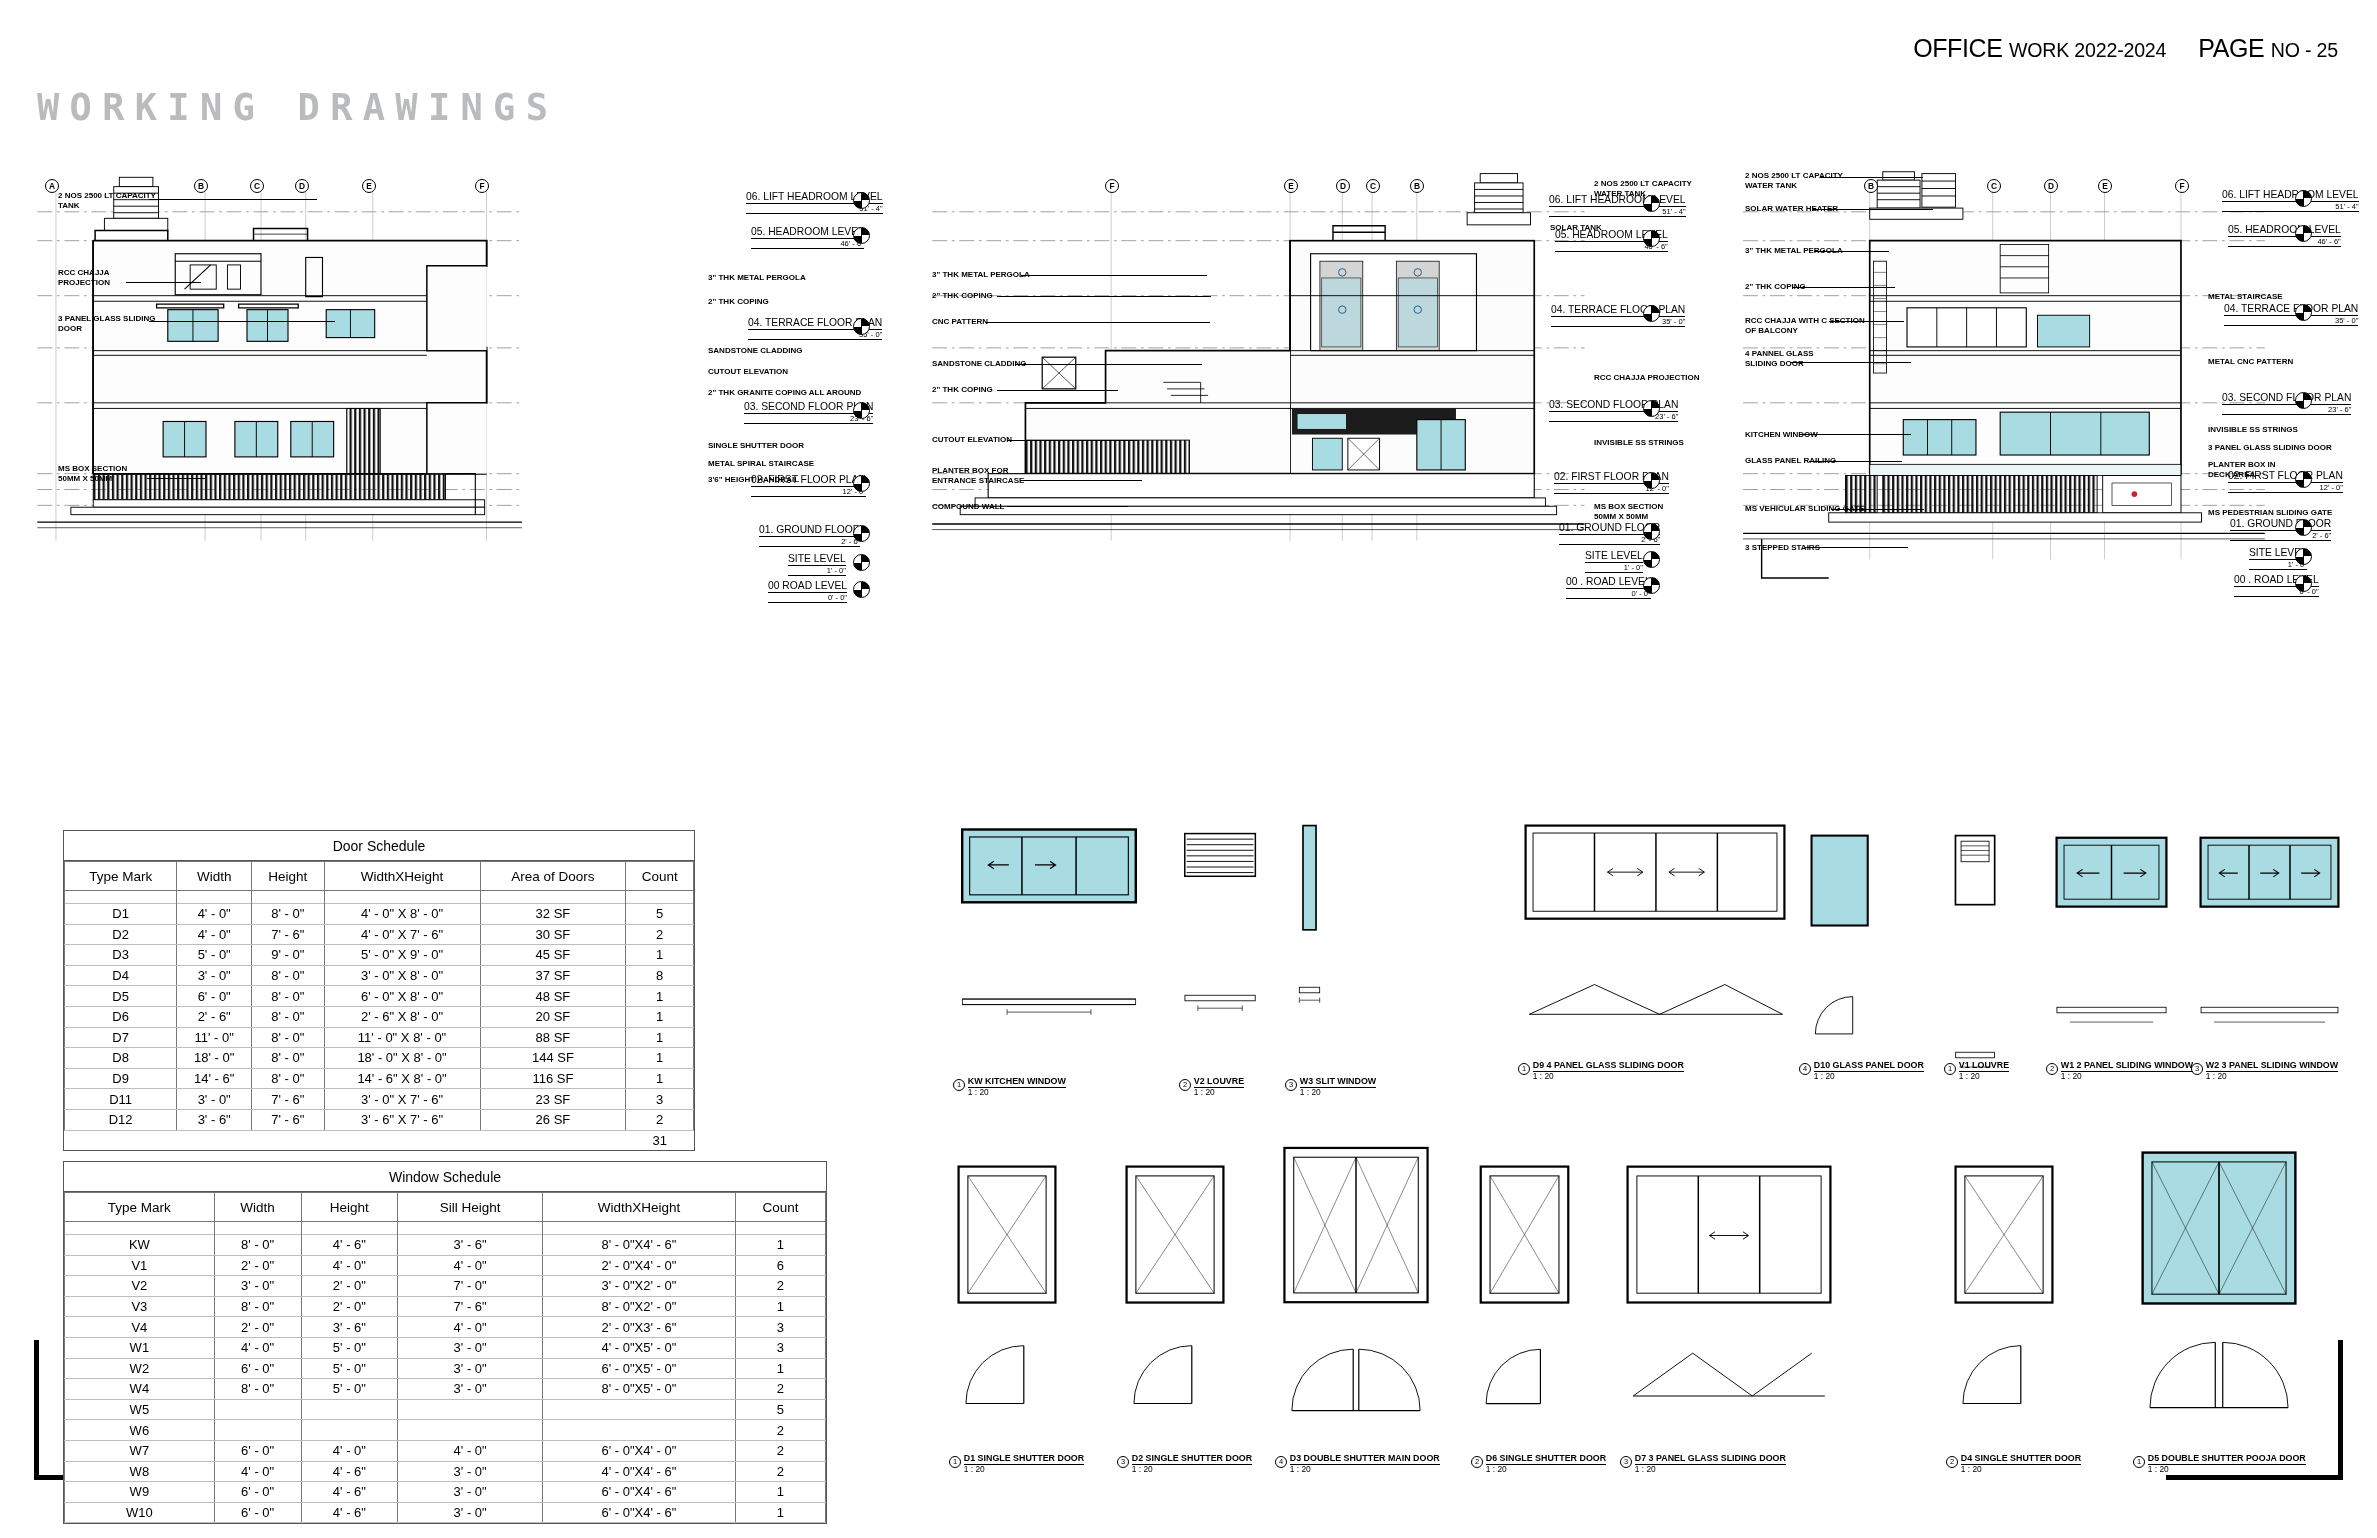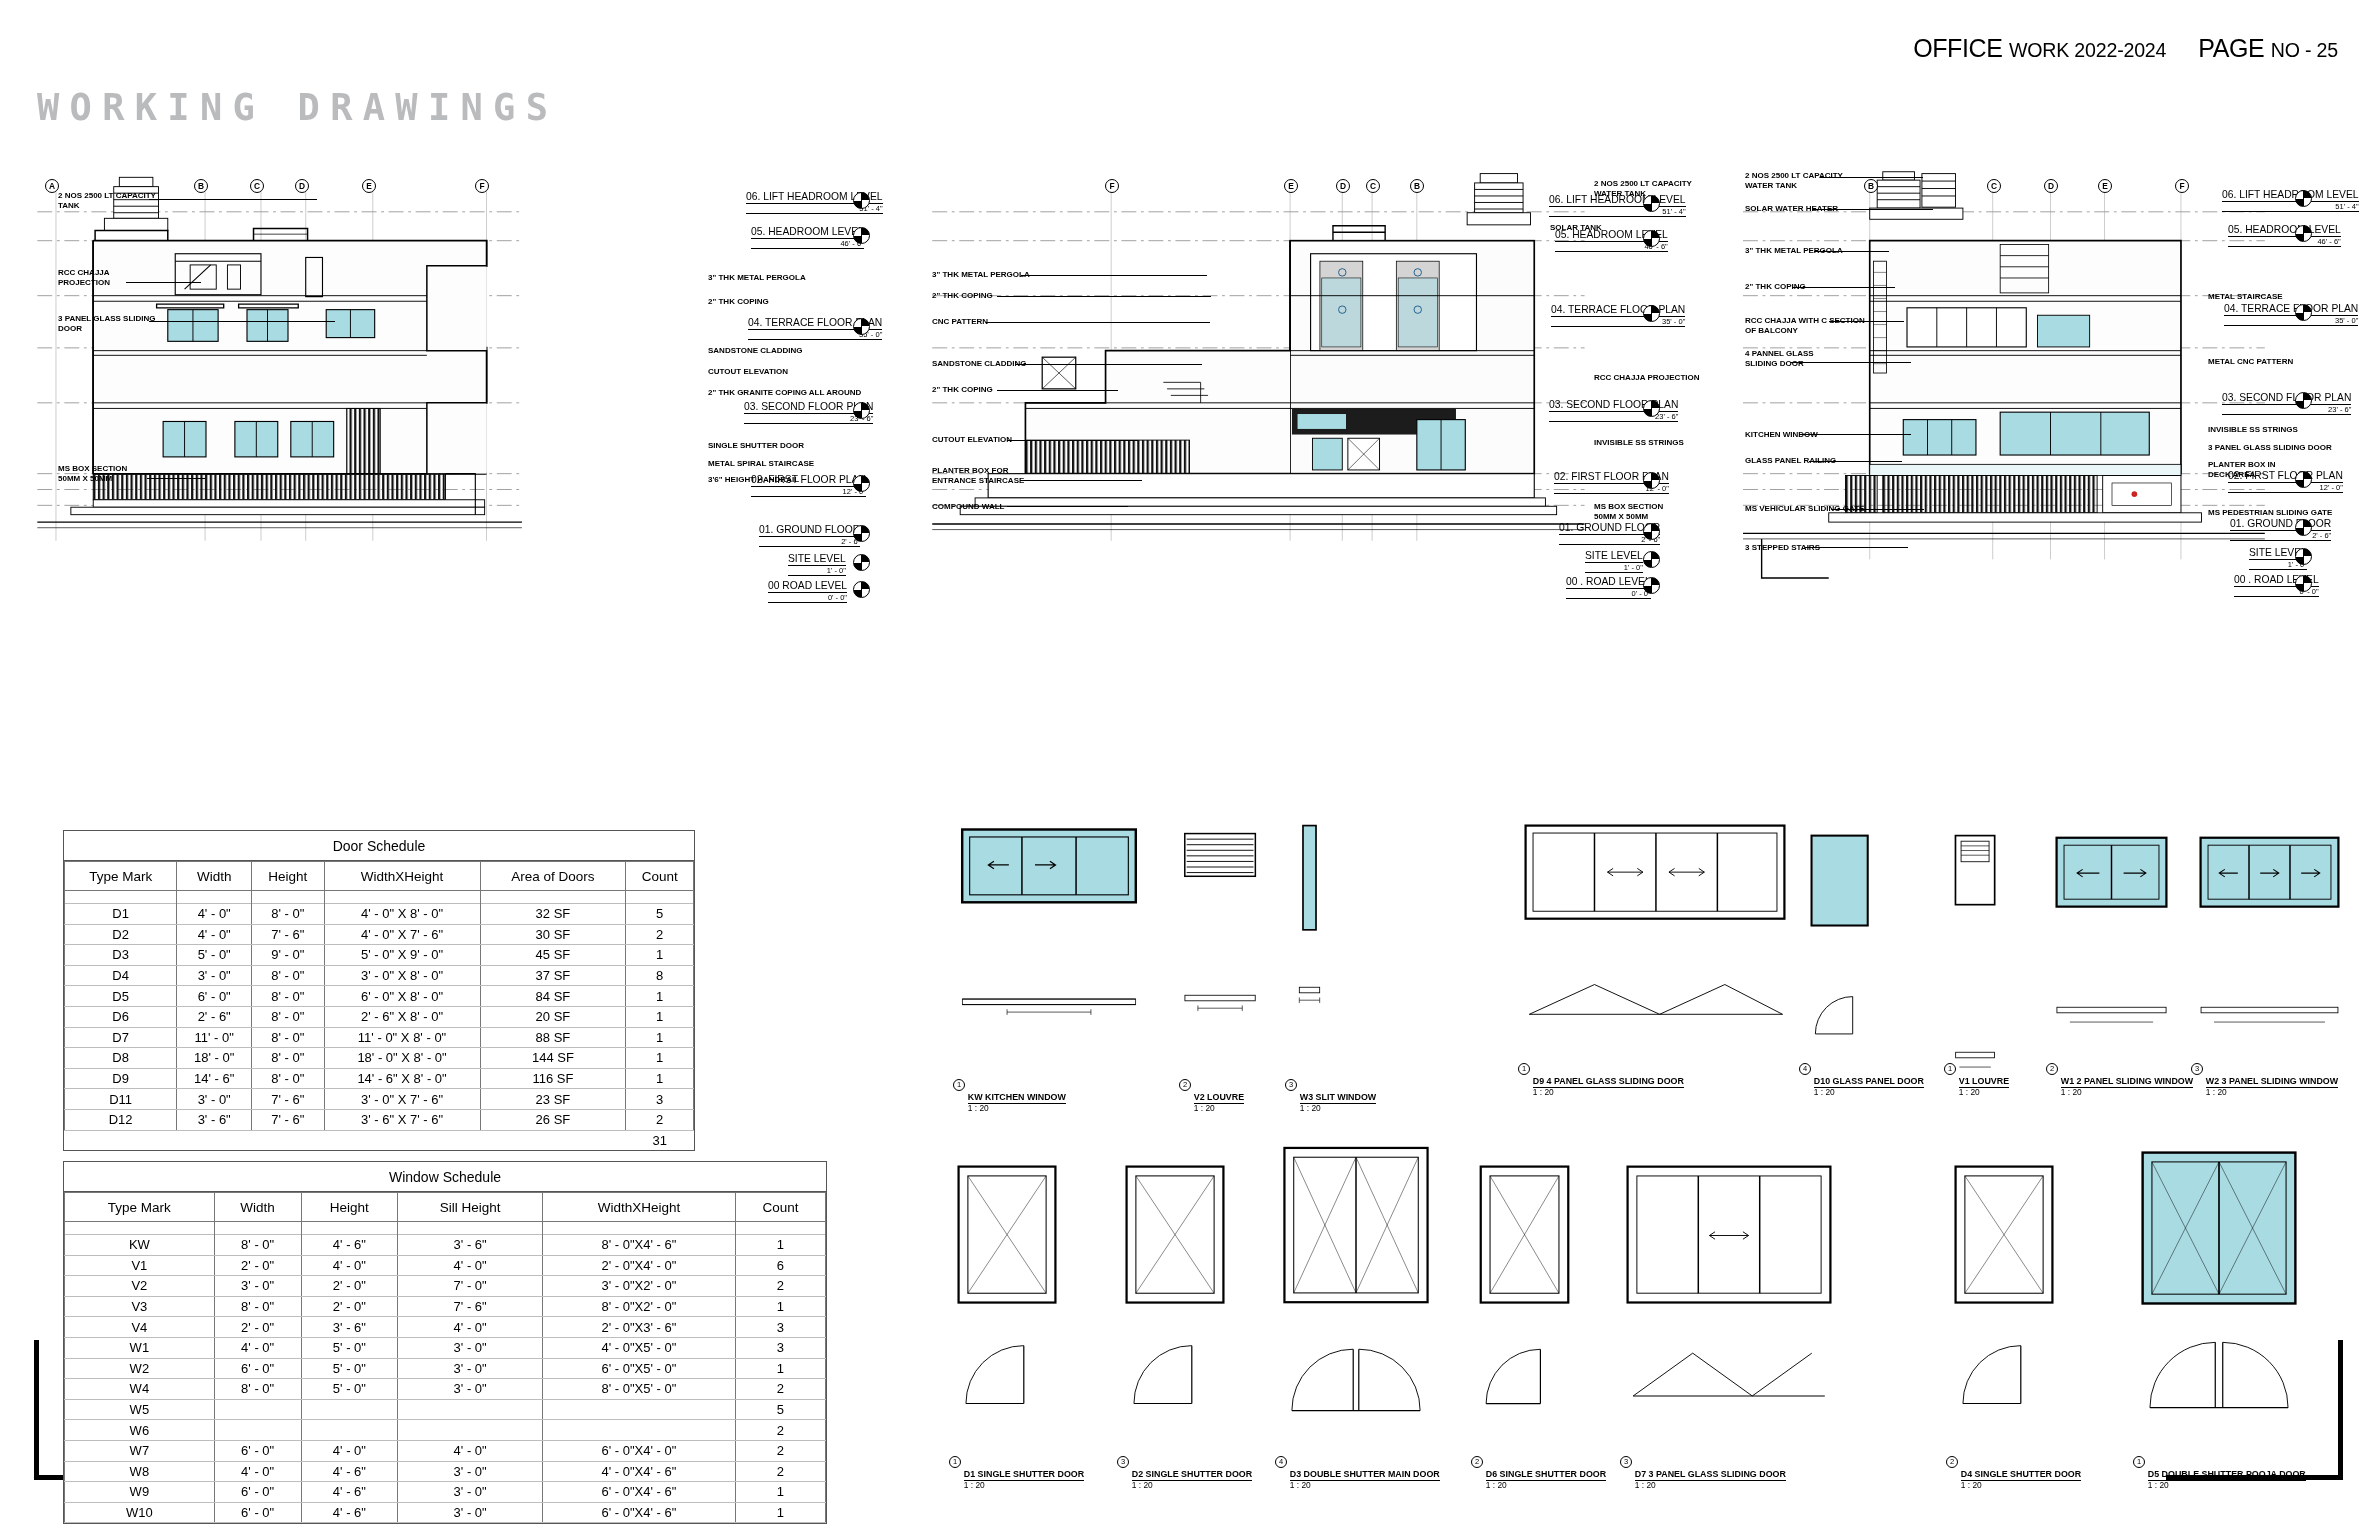--- a/index.html
+++ b/index.html
@@ -71,21 +71,21 @@
   .dcap {
     position:absolute; font-size:8.9px; white-space:nowrap;
     display:flex; align-items:flex-start; gap:2.8px;
   }
   .dcap .bub {
     width:12px;height:12px;border:0.9px solid #000;border-radius:50%;
     font-size:7.5px;display:flex;align-items:center;justify-content:center;
     flex:0 0 auto; margin-top:1.9px;
   }
   .dcap .txt { line-height:1.05; }
-  .dcap .nm { border-bottom:0.9px solid #000; padding-bottom:0.9px; display:block; font-weight:bold; font-size:8.9px;margin-top:16px;}
+  .dcap .nm { border-bottom:0.9px solid #000; padding-bottom:0.9px; display:block; font-weight:bold; font-size:8.9px;}
   .dcap .sc { display:block; font-size:8.4px; }
 
   
   .lbl { position:absolute; font-size:8px; font-weight:bold; line-height:1.25; white-space:pre; }
   .lvl { position:absolute; font-size:10.3px; white-space:nowrap; }
   .lvl .nm { border-bottom:0.9px solid #000; padding-bottom:0.9px; }
   .lvl .el { font-size:7.5px; text-align:right; border-bottom:0.9px solid #000; }
   .leader { position:absolute; background:#000; height:0.9px; }
 
   .bub-grid {
@@ -731,21 +731,21 @@
           <td>8' - 0"</td>
           <td>3' - 0" X 8' - 0"</td>
           <td>37 SF</td>
           <td>8</td>
         </tr>
         <tr>
           <td>D5</td>
           <td>6' - 0"</td>
           <td>8' - 0"</td>
           <td>6' - 0" X 8' - 0"</td>
-          <td>84 SF</td>
+          <td>48 SF</td>
           <td>1</td>
         </tr>
         <tr>
           <td>D6</td>
           <td>2' - 6"</td>
           <td>8' - 0"</td>
           <td>2' - 6" X 8' - 0"</td>
           <td>20 SF</td>
           <td>1</td>
         </tr>

